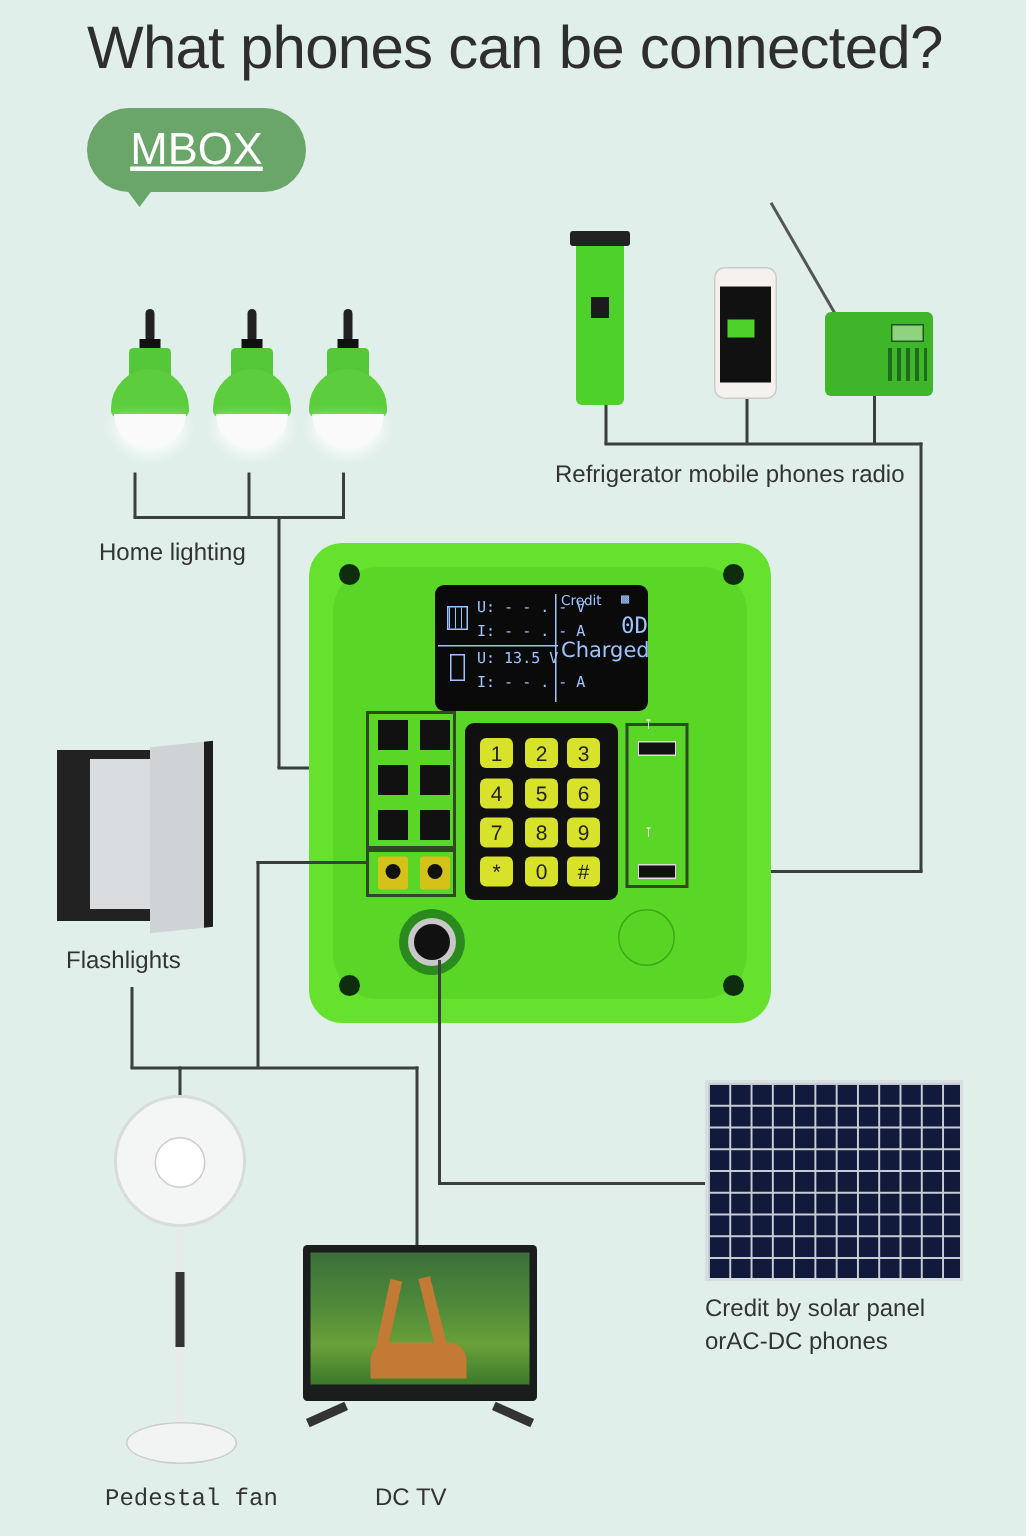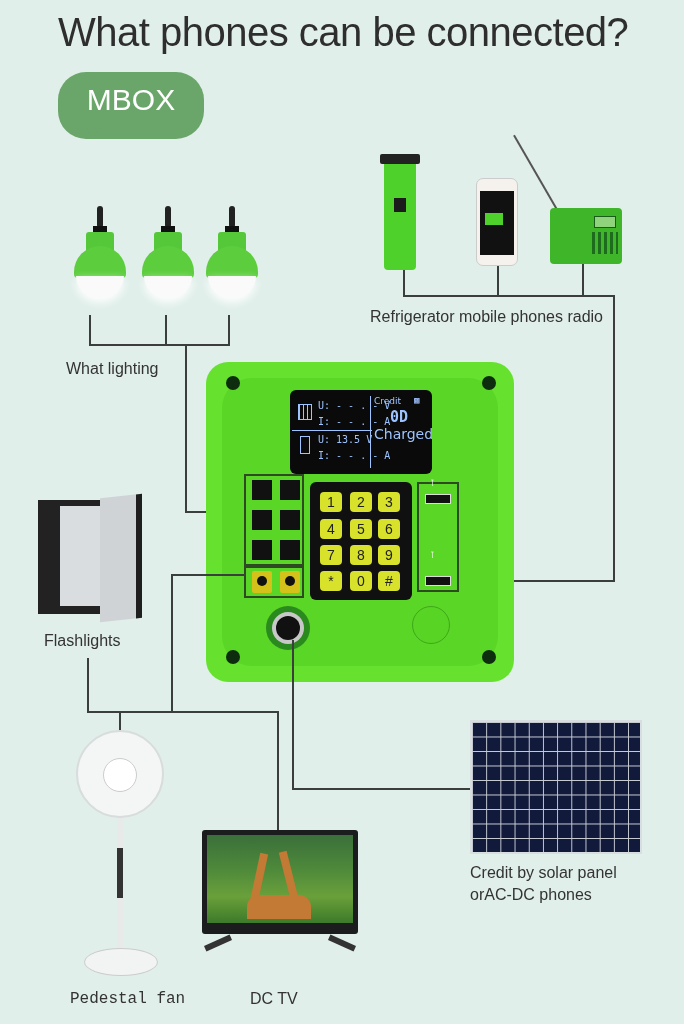--- a/index.html
+++ b/index.html
@@ -1,20 +1,20 @@
 <!DOCTYPE html>
 <html><head>
 <meta charset="utf-8">
 <style>
   * { box-sizing: border-box; margin: 0; padding: 0; }
   html, body { width: 684px; height: 1024px; overflow: hidden; }
   body { background: #e0efea; font-family: "Liberation Sans", sans-serif; position: relative; color: #333; }
   .abs { position: absolute; }
   .title { left: 58px; top: 10px; font-size: 40px; color: #2e2e2e; letter-spacing: -0.5px; white-space: nowrap; }
-  .bubble { left: 58px; top: 72px; width: 146px; height: 67px; background: #6aa56a; border-radius: 28px; color: #fff; font-size: 30px; text-align: center; line-height: 56px; }
+  .bubble { left: 58px; top: 72px; width: 146px; height: 56px; background: #6aa56a; border-radius: 28px; color: #fff; font-size: 30px; text-align: center; line-height: 56px; text-decoration: underline; }
   .bubble-tail { left: 84px; top: 126px; width: 0; height: 0; border-left: 9px solid transparent; border-right: 9px solid transparent; border-top: 12px solid #6aa56a; }
   .label { font-size: 16px; color: #333; white-space: nowrap; }
   .line { position: absolute; background: #3a3f3d; }
   .h { height: 2px; }
   .v { width: 2px; }
 
   
   .bulb { position: absolute; width: 52px; height: 92px; }
   .bulb .cord { position: absolute; left: 23px; top: 0; width: 6px; height: 22px; background: #222; border-radius: 3px; }
   .bulb .cap { position: absolute; left: 19px; top: 20px; width: 14px; height: 8px; background: #111; }
@@ -99,21 +99,21 @@
     <div class="shade"></div>
     <div class="glow"></div>
   </div>
 <div class="bulb" style="left:206px;top:206px;">
     <div class="cord"></div>
     <div class="cap"></div>
     <div class="neck"></div>
     <div class="shade"></div>
     <div class="glow"></div>
   </div>
-<div class="abs label" style="left:66px;top:360px;">What lighting</div>
+<div class="abs label" style="left:66px;top:360px;">Home lighting</div>
 
 <div class="line v" style="left:89px;top:315px;height:30px;"></div>
 <div class="line v" style="left:165px;top:315px;height:30px;"></div>
 <div class="line v" style="left:228px;top:315px;height:30px;"></div>
 <div class="line h" style="left:89px;top:344px;width:141px;"></div>
 <div class="line v" style="left:185px;top:344px;height:168px;"></div>
 <div class="line h" style="left:185px;top:511px;width:60px;"></div>
 
 <div class="abs antenna"></div>
 <div class="abs flashlight">
@@ -149,21 +149,21 @@
   <div class="cell" style="left:28px;top:10px;">U: - - . - V</div>
   <div class="cell" style="left:28px;top:26px;">I: - - . - A</div>
   <div class="cell" style="left:28px;top:44px;">U: 13.5 V</div>
   <div class="cell" style="left:28px;top:60px;">I: - - . - A</div>
   <div class="cell" style="left:8px;top:14px;width:14px;height:16px;border:1px solid #9ec4ff;background:repeating-linear-gradient(90deg,#9ec4ff 0 1px,transparent 1px 4px);"></div>
   <div class="cell" style="left:10px;top:46px;width:10px;height:18px;border:1px solid #9ec4ff;"></div>
   <div class="cell" style="left:2px;top:40px;width:80px;height:1px;background:#9ec4ff;"></div>
   <div class="cell" style="left:80px;top:6px;width:1px;height:72px;background:#9ec4ff;"></div>
   <div class="cell" style="left:84px;top:6px;font-size:9px;font-family:'DejaVu Sans',sans-serif;">Credit</div>
   <div class="cell" style="left:124px;top:5px;font-size:9px;">▩</div>
-  <div class="cell" style="left:100px;top:18px;font-size:15px;font-weight:bold;">0D</div>
+  <div class="cell" style="left:124px;top:18px;font-size:15px;">0D</div>
   <div class="cell" style="left:84px;top:36px;font-size:14px;font-family:'DejaVu Sans',sans-serif;">Charged</div>
 </div>
 
 <div class="port-group" style="left:244px;top:474px;width:60px;height:92px;">
   <div class="sock" style="left:6px;top:4px;"></div>
   <div class="sock" style="left:34px;top:4px;"></div>
   <div class="sock" style="left:6px;top:34px;"></div>
   <div class="sock" style="left:34px;top:34px;"></div>
   <div class="sock" style="left:6px;top:64px;"></div>
   <div class="sock" style="left:34px;top:64px;"></div>

